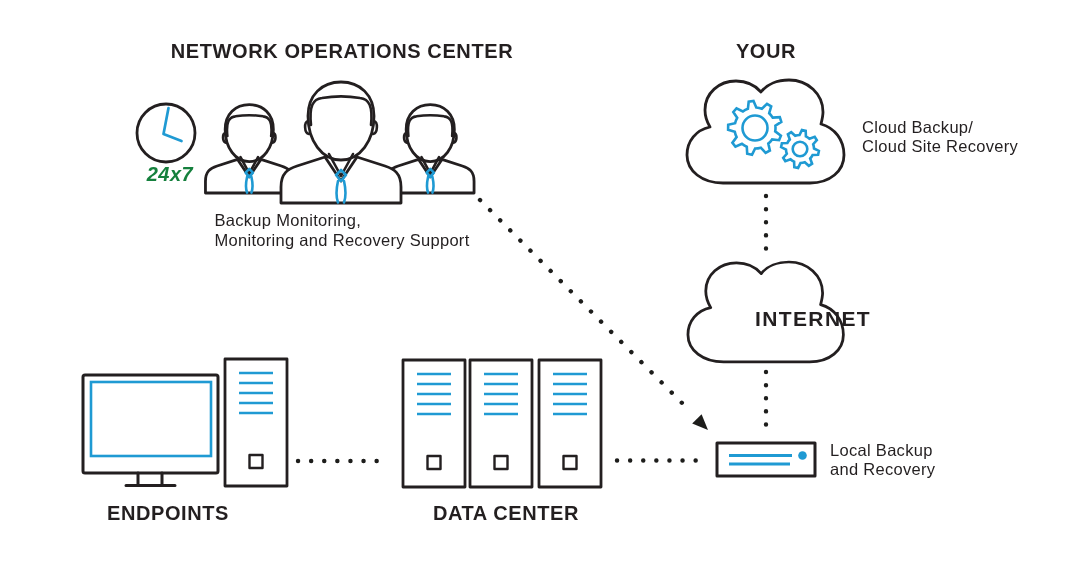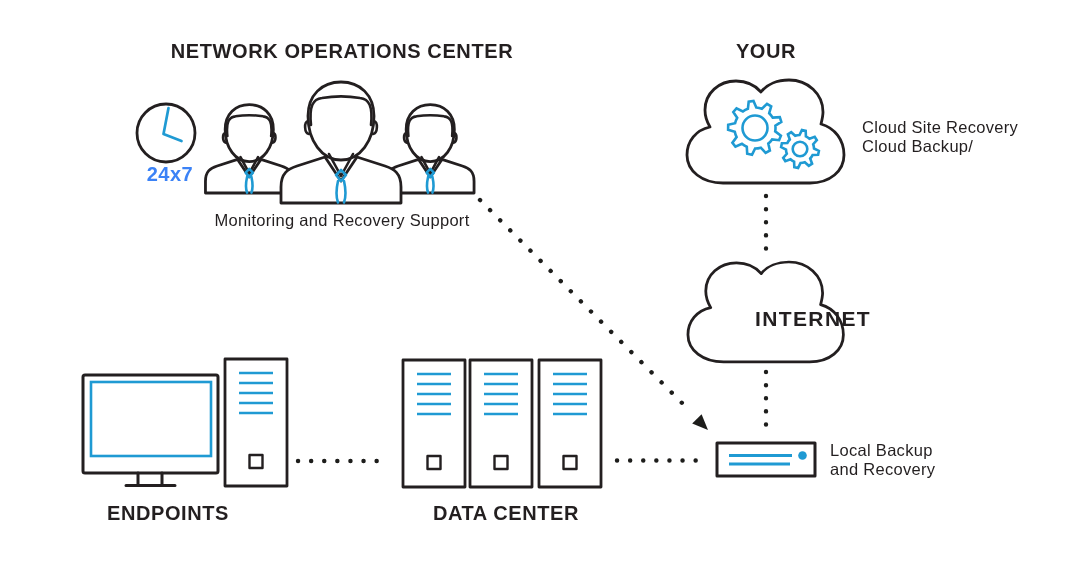--- a/index.html
+++ b/index.html
@@ -5,21 +5,21 @@
   html,body{margin:0;padding:0;background:#fff;}
   .canvas{
     position:relative;width:1065px;height:580px;background:#fff;
     font-family:"Liberation Sans",sans-serif;overflow:hidden;
   }
   .canvas svg{position:absolute;left:0;top:0;}
   .lbl{position:absolute;color:#231f20;white-space:nowrap;}
   .hdr{font-size:20px;font-weight:700;letter-spacing:.6px;line-height:22px;}
   .cap{font-size:16.5px;font-weight:500;letter-spacing:.3px;line-height:19px;}
   .center{transform:translateX(-50%);text-align:left;}
-  .accent-text{color:#3b82f6;}
+  .accent-text{color:#15803d;font-style:italic;}
   .small-hdr{font-size:21px;letter-spacing:1.4px;margin-left:47px;}
   
   .ink{stroke:#231f20;fill:none;stroke-width:2.8;stroke-linecap:round;stroke-linejoin:round;}
   .ink-fill{stroke:#231f20;fill:#ffffff;stroke-width:2.8;stroke-linejoin:round;}
   .blue{stroke:#1f9ad3;fill:none;stroke-width:2.7;stroke-linecap:round;stroke-linejoin:round;}
   .blue-thin{stroke:#1f9ad3;fill:none;stroke-width:2.6;}
   .dots{stroke:#1d1d1b;fill:none;stroke-width:4.4;stroke-linecap:round;stroke-dasharray:0.1 13;}
   .dots-diag{stroke:#1d1d1b;fill:none;stroke-width:4.4;stroke-linecap:round;stroke-dasharray:0.1 14.2;}
   .person-ink{stroke:#231f20;fill:#ffffff;stroke-width:2.8;stroke-linejoin:round;vector-effect:non-scaling-stroke;}
   .person-line{stroke:#231f20;fill:none;stroke-width:2.6;stroke-linecap:round;stroke-linejoin:round;vector-effect:non-scaling-stroke;}
@@ -102,28 +102,29 @@
       <path class="blue-thin" d="M729,455.5 H792 M729,464 H790" style="stroke-width:3"></path>
       <circle cx="802.5" cy="455.5" r="4.3" fill="#1f9ad3" stroke="none"></circle>
     </g>
   </svg>
 
   <div class="lbl hdr center" style="left:342px;top:40px">NETWORK OPERATIONS CENTER</div>
 
   <div class="lbl accent-text center" style="left:170px;top:163px;font-size:20px;font-weight:700;letter-spacing:.5px">24x7</div>
 
   <div class="lbl cap center" style="left:342px;top:210px;line-height:20px">
+    <div>Backup Monitoring,</div>
     <div>Monitoring and Recovery Support</div>
   </div>
 
   <div class="lbl hdr center" style="left:766px;top:40px">YOUR</div>
 
   <div class="lbl cap" style="left:862px;top:118px">
+    <div>Cloud Backup/</div>
     <div>Cloud Site Recovery</div>
-    <div>Cloud Backup/</div>
   </div>
 
   <div class="lbl hdr small-hdr center" style="left:766px;top:308px">INTERNET</div>
 
 
   <div class="lbl hdr center" style="left:168px;top:502px">ENDPOINTS</div>
 
   <div class="lbl hdr center" style="left:506px;top:502px">DATA CENTER</div>
 
 

